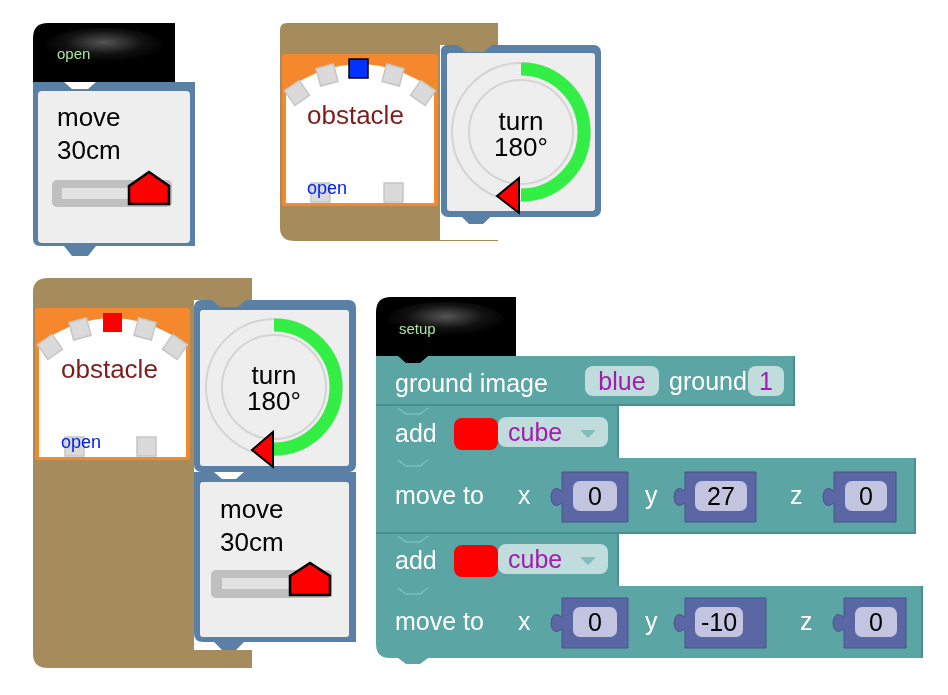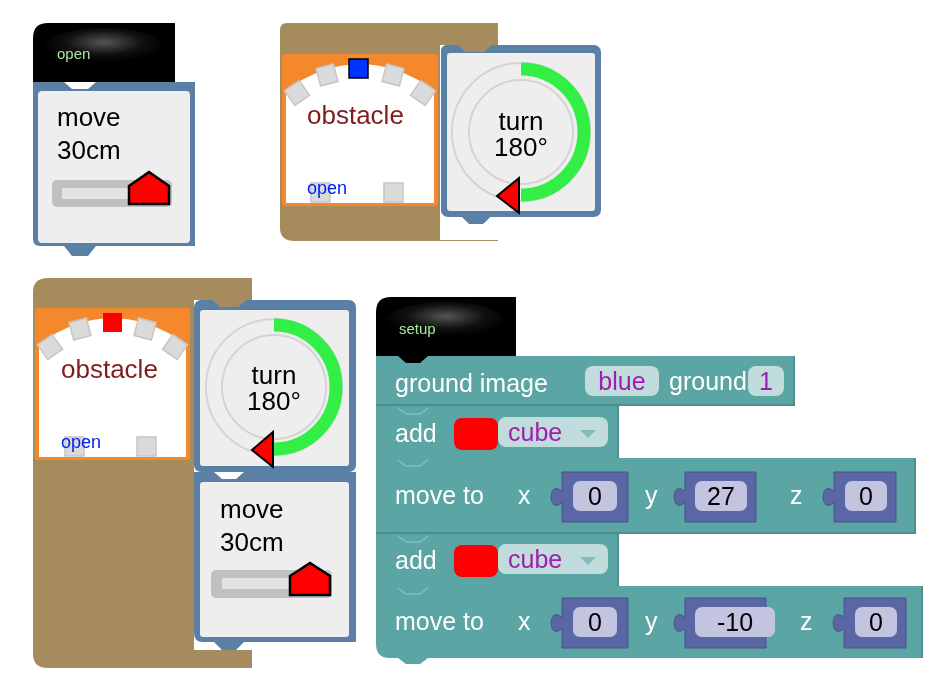--- a/index.html
+++ b/index.html
@@ -216,16 +216,16 @@
     <span style="padding-left:10px;">cube</span>
   </div>
   <svg class="abs" style="left:578px;top:555px;" width="20" height="12">
       <path d="M2,2 L18,2 L10,10 Z" fill="#5ba5a5" opacity="0.6"></path>
     </svg>
 
   <span class="txt wt" style="left:395px;top:607px;">move to</span>
   <span class="txt wt" style="left:518px;top:607px;">x</span>
   <div class="numfield" style="left:573px;top:607px;width:44px;">0</div>
   <span class="txt wt" style="left:645px;top:607px;">y</span>
-  <div class="numfield" style="left:695px;top:607px;width:80px;">-10</div>
+  <div class="numfield" style="left:695px;top:607px;width:48px;">-10</div>
   <span class="txt wt" style="left:800px;top:607px;">z</span>
   <div class="numfield" style="left:855px;top:607px;width:42px;">0</div>
 </div>
 
 </body></html>

